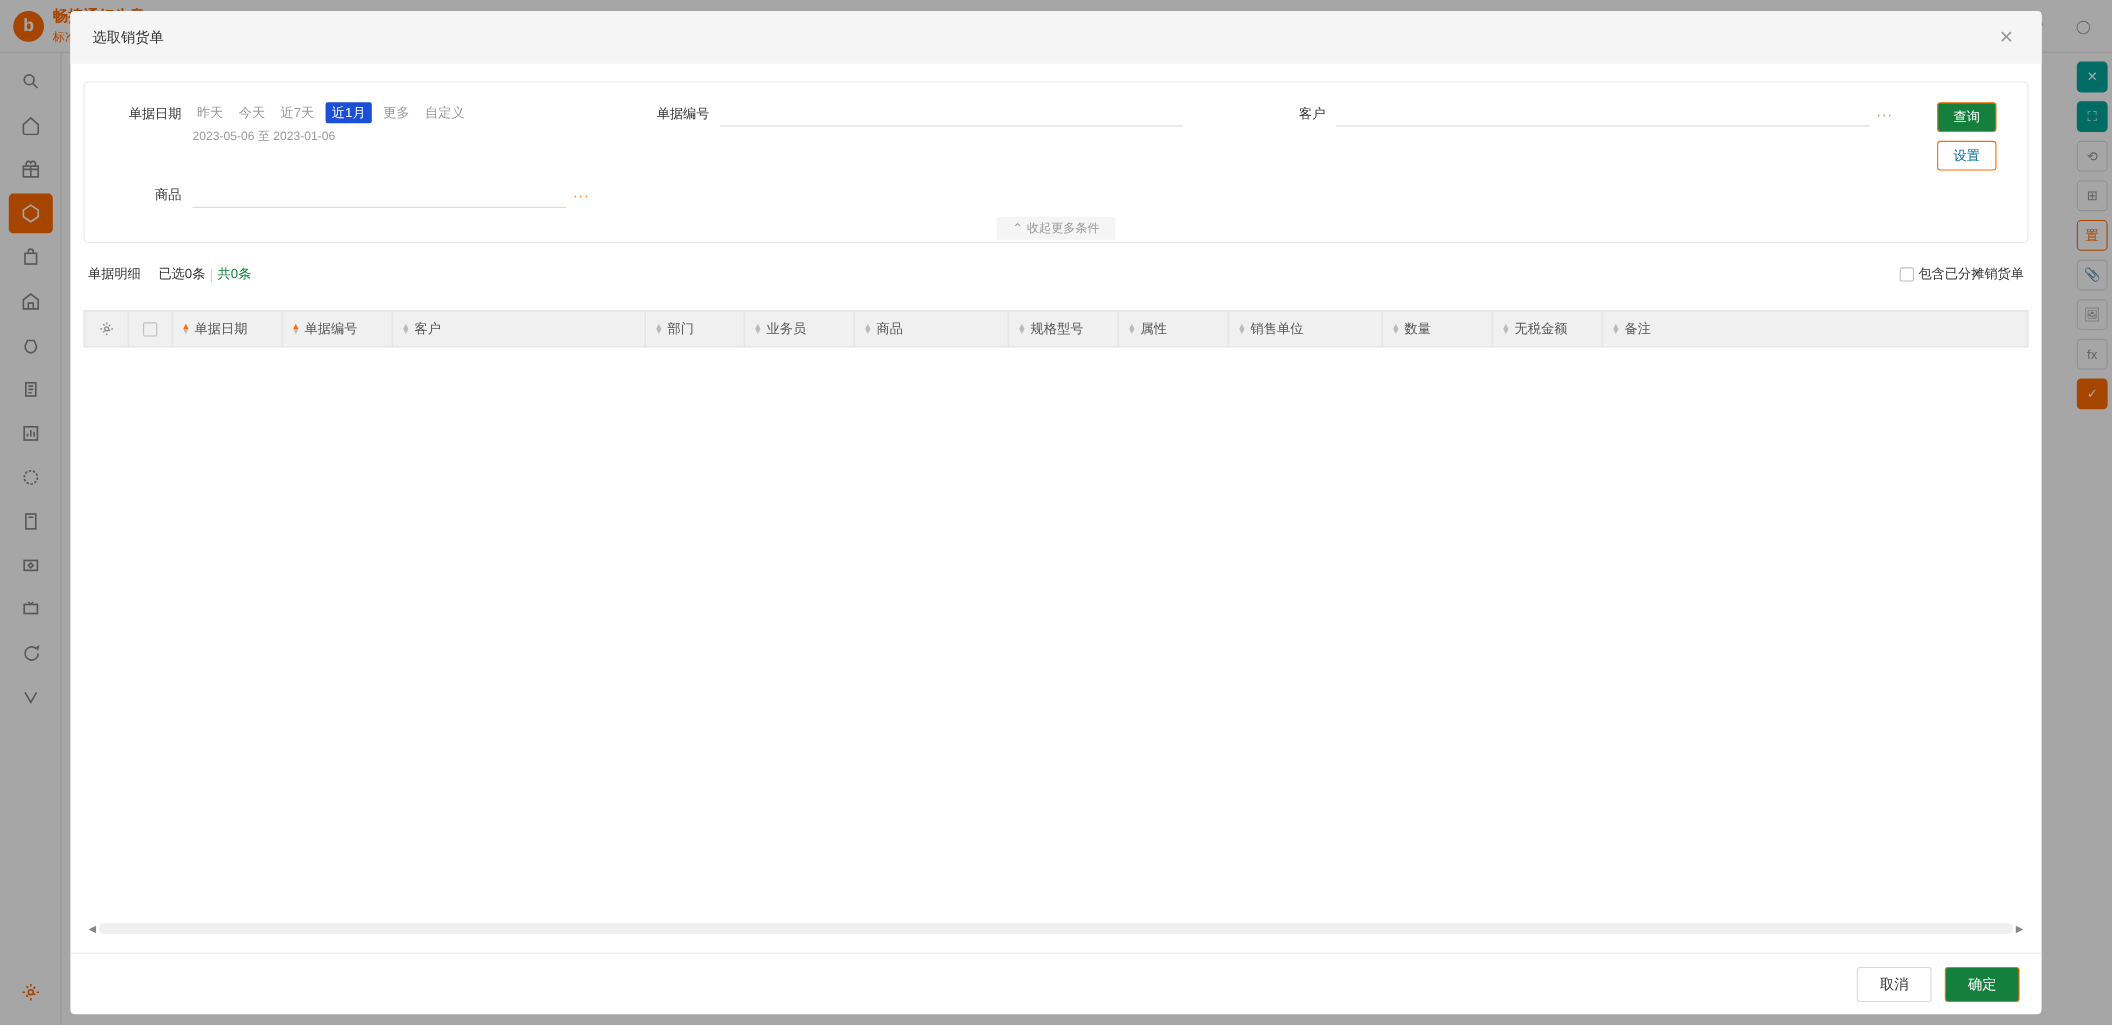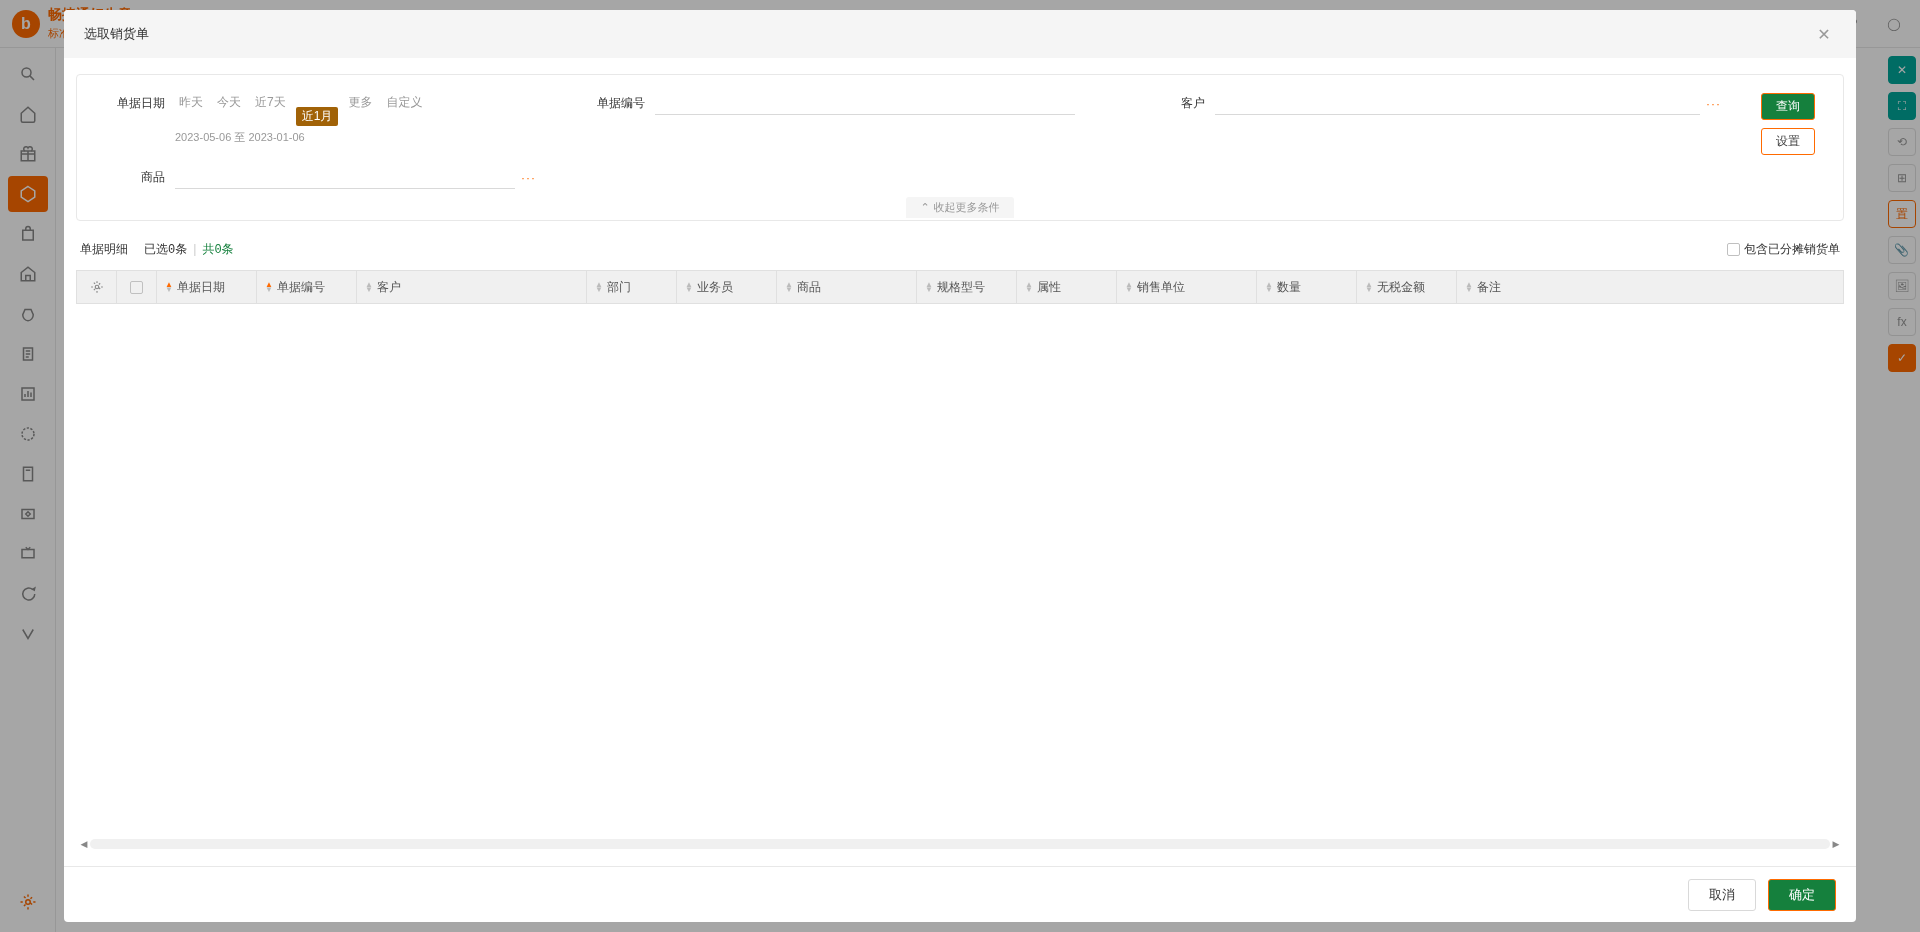--- a/index.html
+++ b/index.html
@@ -36,33 +36,33 @@
     .modal-close { margin-left: auto; width: 24px; height: 24px; display: flex; align-items: center; justify-content: center; color: #999; cursor: pointer; font-size: 16px; }
     
     .modal-body { flex: 1; padding: 16px 12px; overflow: hidden; display: flex; flex-direction: column; }
     
     .filter-panel { border: 1px solid #e8e8e8; border-radius: 4px; padding: 18px 28px 10px 28px; position: relative; }
     .filter-row { display: flex; align-items: flex-start; gap: 40px; margin-bottom: 12px; }
     .filter-block { display: flex; align-items: flex-start; }
     .filter-label { width: 60px; text-align: right; color: #333; padding-top: 2px; margin-right: 10px; flex-shrink:0;}
     .date-tags { display: flex; gap: 6px; align-items: flex-start; }
     .date-tag { color: #999; padding: 1px 4px; border-radius: 2px; cursor: pointer; }
-    .date-tag.active { background: #a16207; color: #fff; padding: 1px 6px; margin-top: 14px; }
+    .date-tag.active { background: #1d4ed8; color: #fff; padding: 1px 6px; }
     .date-range { color: #999; margin-top: 4px; font-size: 11px; }
     .finput { border: none; border-bottom: 1px solid #d9d9d9; width: 420px; height: 22px; outline: none; }
     .finput-wrap { position: relative; display: flex; align-items: center; }
     .finput-more { color: #ff6a00; margin-left: 6px; cursor: pointer; letter-spacing: 1px; }
     .filter-btns-col { margin-left: auto; display: flex; flex-direction: column; gap: 8px; }
     .btn { border: 1px solid #d9d9d9; background: #fff; color: #333; padding: 4px 14px; border-radius: 3px; cursor: pointer; font-size: 12px; text-align:center; }
     .btn-primary { background: #15803d; border-color: #ff6a00; color: #fff; }
-    .btn-outline-primary { background:#fff; border-color:#ff6a00; color:#404040; }
+    .btn-outline-primary { background:#fff; border-color:#ff6a00; color:#0369a1; }
     
     .collapse-tab { margin: 0 auto; background: #f5f5f5; color: #999; padding: 3px 14px; border-radius: 3px 3px 0 0; font-size: 11px; display: flex; align-items:center; gap:4px; cursor:pointer; transform: translateY(8px);}
     
-    .list-header { display: flex; align-items: center; margin-top: 20px; margin-bottom: 12px; padding: 0 4px; font-family: Liberation Mono, monospace;}
+    .list-header { display: flex; align-items: center; margin-top: 20px; margin-bottom: 24px; padding: 0 4px;}
     .list-title { font-weight: 500; color: #333; margin-right: 16px; }
     .sel-count { color: #333; }
     .sel-count b { font-weight: 500; }
     .sep { color: #ccc; margin: 0 4px;}
     .total-count { color: #15803d; }
     .list-right { margin-left: auto; display: flex; align-items:center; gap:4px; color:#333;}
     .chk { width:13px; height:13px; border:1px solid #c0c0c0; border-radius:2px; display:inline-block; }
     
     .table-head { display: flex; background: #f0f0f0; height: 34px; align-items: stretch; border: 1px solid #e0e0e0; }
     .th { display: flex; align-items: center; padding: 0 8px; color: #555; border-right: 1px solid #e0e0e0; gap:4px; }

